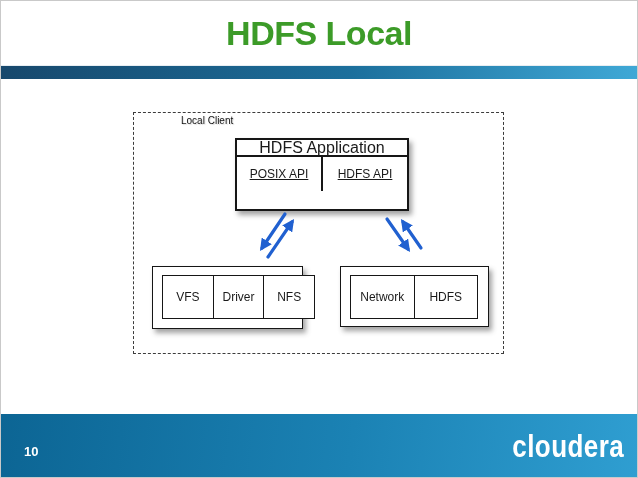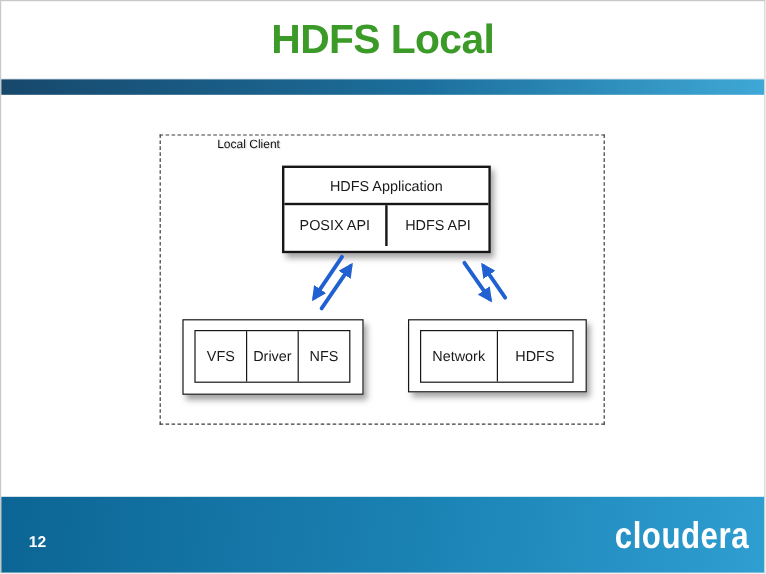--- a/index.html
+++ b/index.html
@@ -26,38 +26,38 @@
     position:absolute; left:5px; top:2px; font-size:10px; color:#111;
     text-shadow:1px 1px 1px rgba(0,0,0,0.15);
     padding-left:42px;
   }
   .shadowed{ box-shadow:3px 4px 5px rgba(50,50,50,0.45); }
   .app-box{
     position:absolute; left:101px; top:25px; width:174px; height:73px;
     box-sizing:border-box; border:2px solid #161616; background:#ffffff;
   }
   .app-title{
-    height:31px; box-sizing:border-box; border-bottom:2px solid #161616;
-    display:flex; align-items:center; justify-content:center; font-size:12px;
+    height:17px; box-sizing:border-box; border-bottom:2px solid #161616;
+    display:flex; align-items:center; justify-content:center; font-size:16px;
   }
   .app-cells{ display:flex; height:34px; }
   .app-cell{
-    flex:1; display:flex; align-items:center; justify-content:center; font-size:12px;
+    flex:1; display:flex; align-items:center; justify-content:center; font-size:12px;text-decoration:underline;
   }
   .app-cell.first{ border-right:2px solid #161616; box-sizing:border-box; }
   .io-box{
     position:absolute; box-sizing:border-box; border:1.5px solid #161616; background:#ffffff;
   }
   .io-box.left{ left:18px; top:153px; width:151px; height:63px; }
   .io-box.right{ left:206px; top:153px; width:149px; height:61px; }
   .io-inner{
     position:absolute; left:9px; top:8px; box-sizing:border-box;
     border:1.5px solid #161616; display:flex; background:#ffffff;
   }
-  .io-box.left .io-inner{ width:130px; height:44px; }
+  .io-box.left .io-inner{ width:153px; height:44px; }
   .io-box.right .io-inner{ width:128px; height:44px; }
   .io-cell{
     flex:1; display:flex; align-items:center; justify-content:center;
     font-size:12px; box-sizing:border-box;
   }
   .io-cell + .io-cell{ border-left:1.5px solid #161616; }
   .arrows{ position:absolute; left:0; top:0; width:638px; height:478px; pointer-events:none; z-index:5; }
   .arrow{ stroke:var(--arrow-blue,#2060D0); stroke-width:3.2; fill:none; stroke-linecap:round; }
   .arrow-head{ fill:var(--arrow-blue,#2060D0); }
   .footer{
@@ -115,17 +115,17 @@
         <path d="M0,0 L10,5 L0,10 z" class="arrow-head"></path>
       </marker>
     </defs>
     <path class="arrow" d="M284,213 L261,247" marker-end="url(#ah)"></path>
     <path class="arrow" d="M267,256 L291,221" marker-end="url(#ah)"></path>
     <path class="arrow" d="M386,218 L407,248" marker-end="url(#ah)"></path>
     <path class="arrow" d="M420,247 L402,221" marker-end="url(#ah)"></path>
   </svg>
 
   <div class="footer">
-    <span class="page-num">12</span>
+    <span class="page-num">10</span>
     <span class="brand">cloudera</span>
   </div>
 
 </div>
 
 </body></html>

